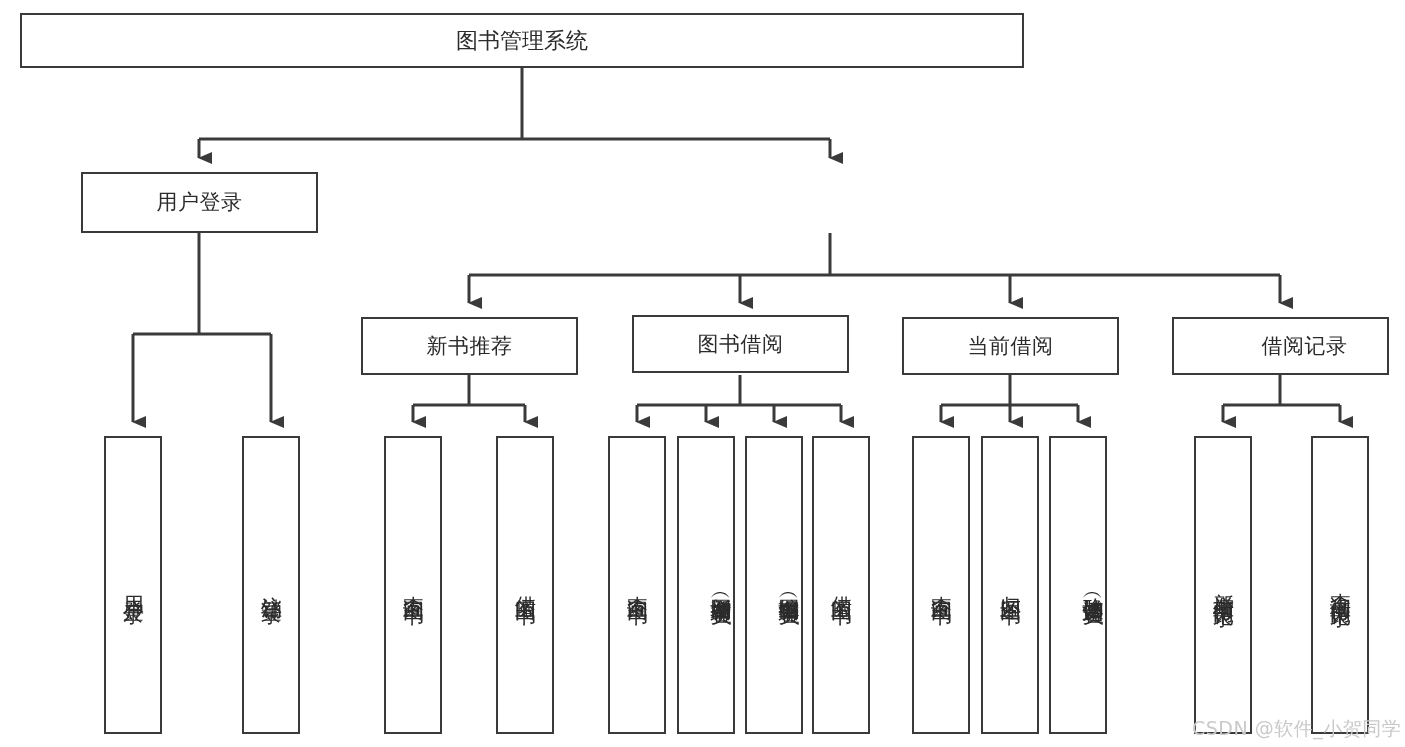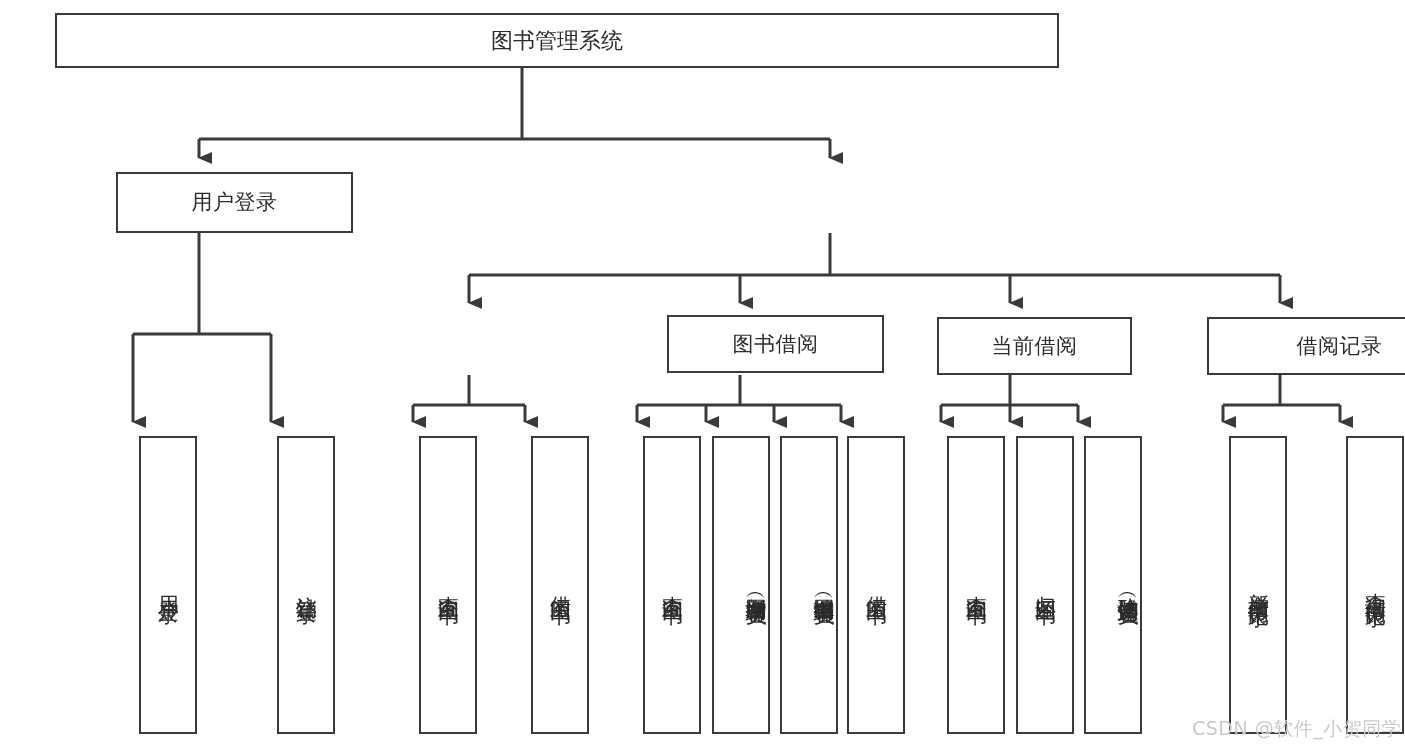--- a/index.html
+++ b/index.html
@@ -11,21 +11,20 @@
   svg.wires{position:absolute;left:0;top:0;width:1405px;height:747px;}
 
   .node{
     position:absolute;
     box-sizing:border-box;
     border:2.5px solid #3a3a3a;
     background:#ffffff;
     display:flex;align-items:center;justify-content:center;
     color:#2b2b2b;
     line-height:1.18;
-    margin-left:35px;
   }
   .node.h{ font-size:21px; letter-spacing:.5px; }
   .node.root{ font-size:22px; }
   .node.leaf{
     font-size:21px;
     writing-mode:vertical-rl;
     text-orientation:upright;
     letter-spacing:3px;
     padding:6px 0;
     align-items:center;
@@ -101,24 +100,27 @@
   </svg>
 
   <div class="node root" style="left:20px;top:13px;width:1004px;height:55px;">
     <span>图书管理系统</span>
   </div>
 
   <div class="node h" style="left:81px;top:172px;width:237px;height:61px;">
     <span>用户登录</span>
   </div>
 
+  <div class="node h" style="left:361px;top:317px;width:217px;height:58px;">
+    <span>新书推荐</span>
+  </div>
   <div class="node h" style="left:632px;top:315px;width:217px;height:58px;">
     <span>图书借阅</span>
   </div>
-  <div class="node h" style="left:902px;top:317px;width:195px;height:58px;align-items:center;">
+  <div class="node h" style="left:902px;top:317px;width:217px;height:58px;align-items:center;">
     <span>当前借阅</span>
   </div>
   <div class="node h" style="left:1172px;top:317px;width:217px;height:58px;padding-left:48px;">
     <span>借阅记录</span>
   </div>
 
   <div class="node leaf" style="left:104px;top:436px;width:58px;height:298px;">
     <span>用户登录</span>
   </div>
   <div class="node leaf" style="left:242px;top:436px;width:58px;height:298px;">

